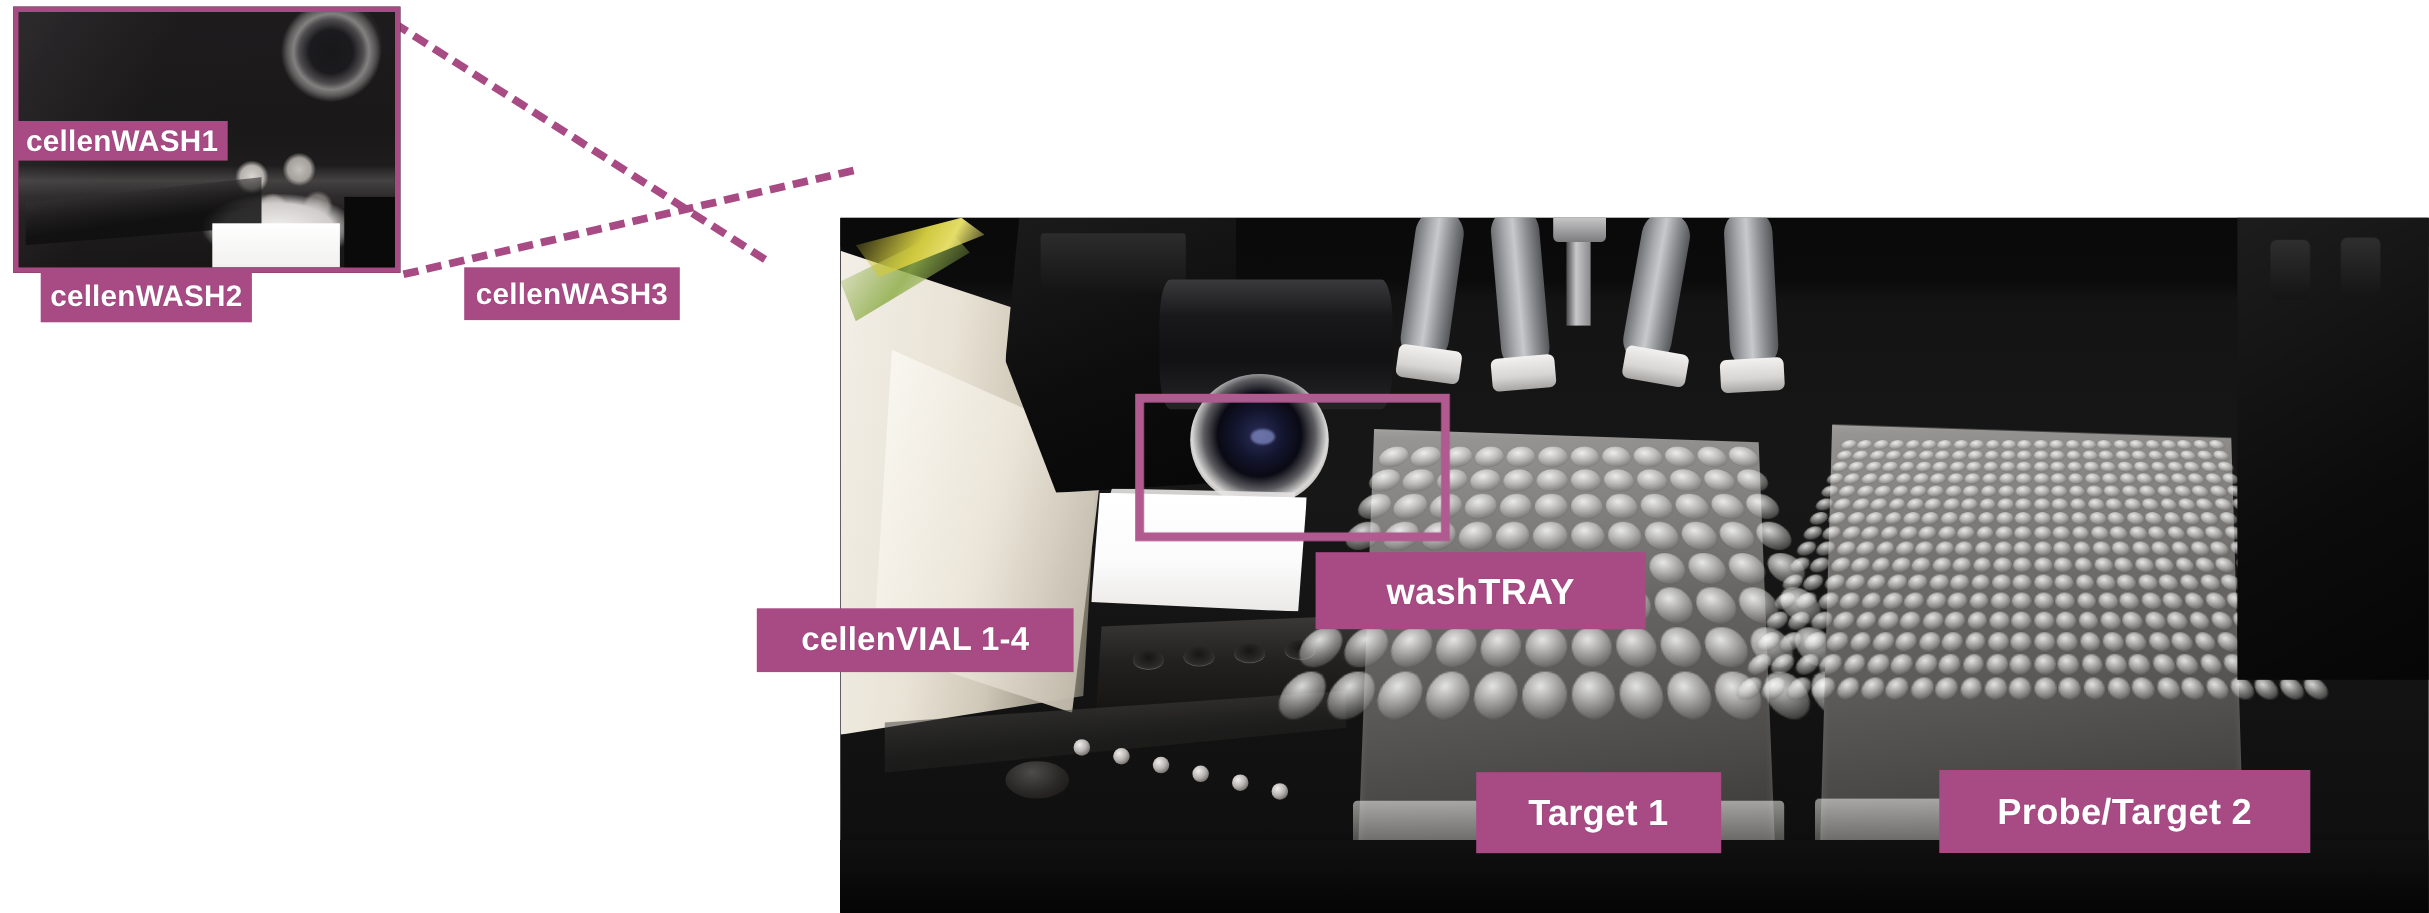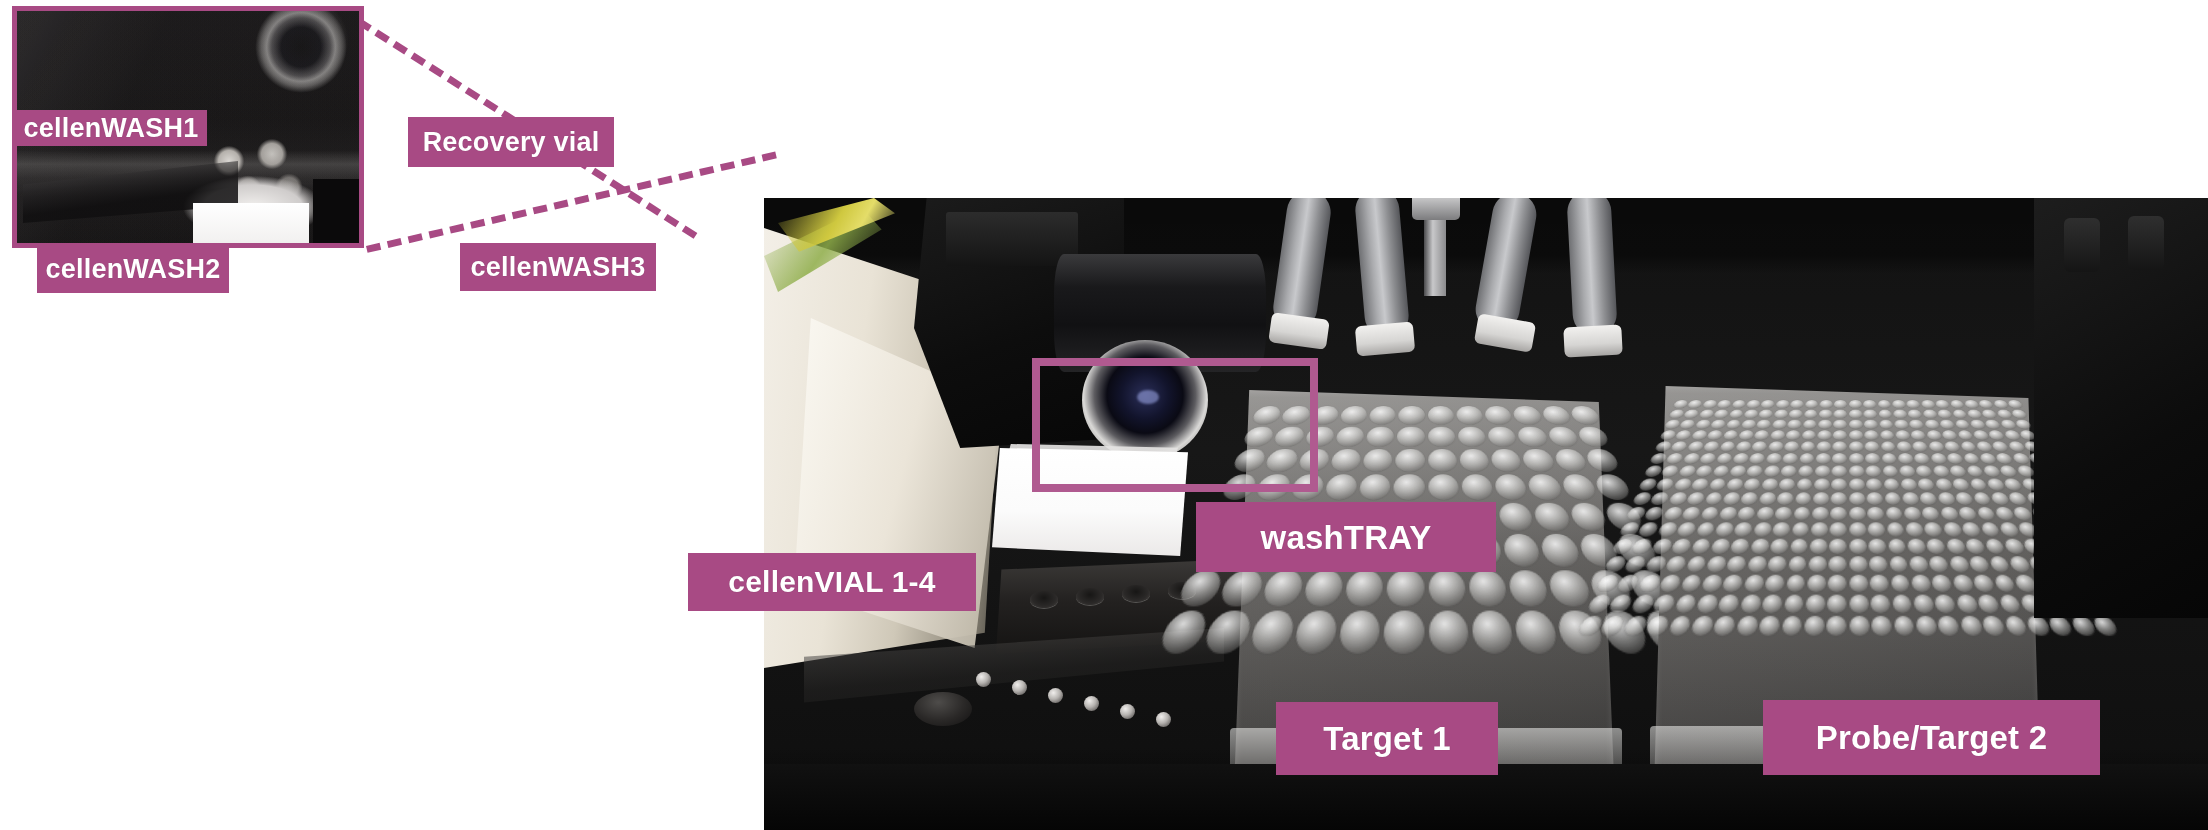--- a/index.html
+++ b/index.html
@@ -97,21 +97,21 @@
     top: 168px;
     width: 52px;
     height: 74px;
     background: #0b0a0b;
   }
 
   
   #lbl-cellenwash1 { left: 4px;   top: 110px; width: 192px; height: 36px; font-size: 27px; margin-left: 11px; }
   #lbl-cellenwash2 { left: 4px;   top: 245px; width: 192px; height: 48px; font-size: 27px; margin-left: 33px; }
   #lbl-recovery    { left: 408px; top: 117px; width: 206px; height: 50px; font-size: 27px; }
-  #lbl-cellenwash3 { left: 422px; top: 243px; width: 196px; height: 48px; font-size: 27px; margin-left: 38px; }
+  #lbl-cellenwash3 { left: 422px; top: 243px; width: 196px; height: 48px; font-size: 27px; }
 
   
   .dash-line {
     position: absolute;
     height: 0;
     border-top: 7px dashed #a84a84;
     transform-origin: 0 0;
     z-index: 15;
   }
   #dash-top    { left: 360px; top: 18px;  width: 400px; transform: rotate(32.5deg); }
@@ -352,21 +352,21 @@
     left: 1032px; top: 358px;
     width: 286px; height: 134px;
     border: 8px solid #b05a90;
     box-sizing: border-box;
     z-index: 30;
   }
 
   
   #lbl-cellenvial { left: 688px;  top: 553px; width: 288px; height: 58px; font-size: 30px; }
   #lbl-washtray   { left: 1196px; top: 502px; width: 300px; height: 70px; font-size: 33px; text-align: right; }
-  #lbl-target1    { left: 1276px; top: 702px; width: 222px; height: 73px; font-size: 33px; }
+  #lbl-target1    { left: 1342px; top: 702px; width: 222px; height: 73px; font-size: 33px; }
   #lbl-probe2     { left: 1763px; top: 700px; width: 337px; height: 75px; font-size: 33px; }
 </style>
 </head>
 <body>
 
 <div id="stage">
 
   <div class="dash-line" id="dash-top"></div>
   <div class="dash-line" id="dash-bottom"></div>
 
@@ -913,21 +913,20 @@
   <div id="highlight-rect"></div>
 
   <div id="inset-wrap">
     <div id="inset-photo"></div>
     <div id="inset-shelf"></div>
     <div id="inset-white-block"></div>
     <div id="inset-dark-right"></div>
   </div>
 
   <div class="label-chip" id="lbl-cellenwash1">cellenWASH1</div>
-  <div class="label-chip" id="lbl-recovery">Recovery vial</div>
   <div class="label-chip" id="lbl-cellenwash2">cellenWASH2</div>
   <div class="label-chip" id="lbl-cellenwash3">cellenWASH3</div>
 
   <div class="label-chip" id="lbl-cellenvial">cellenVIAL 1-4</div>
   <div class="label-chip" id="lbl-washtray">washTRAY</div>
   <div class="label-chip" id="lbl-target1">Target 1</div>
   <div class="label-chip" id="lbl-probe2">Probe/Target 2</div>
 
 </div>
 

